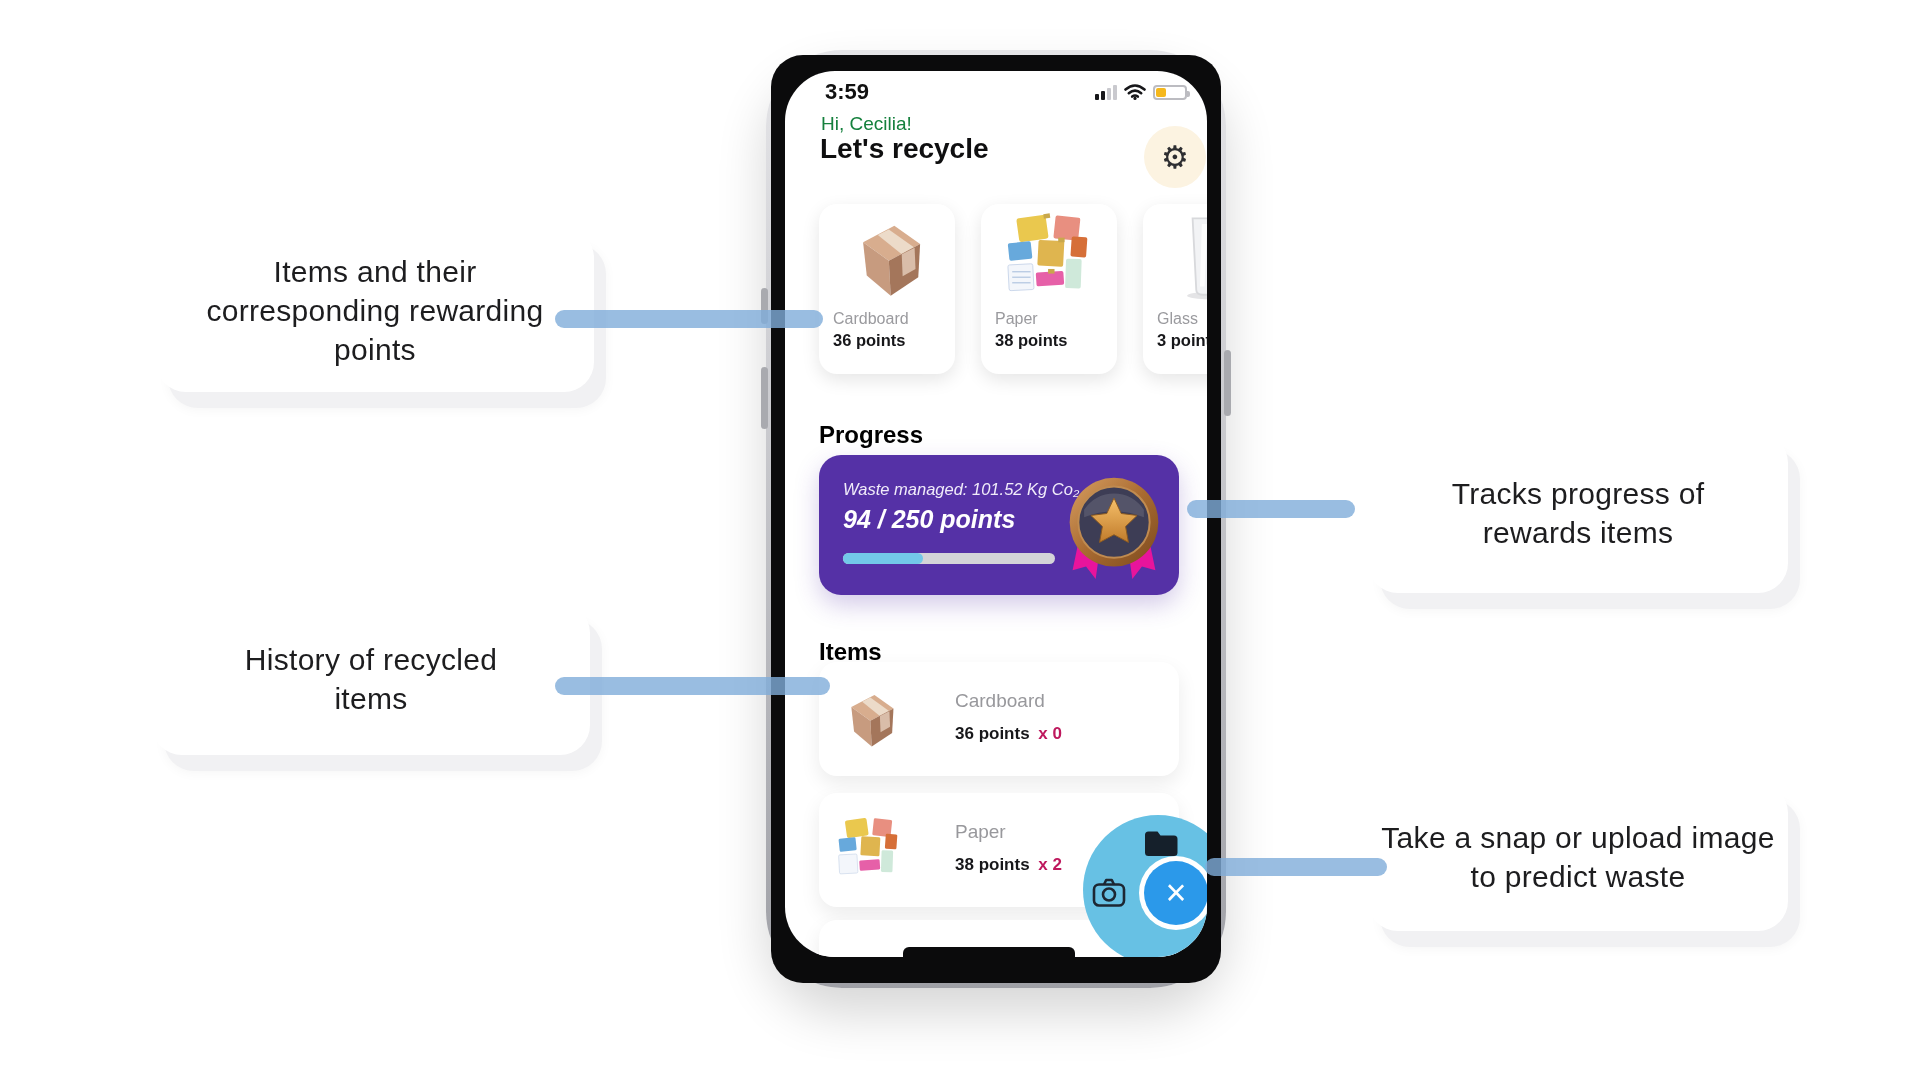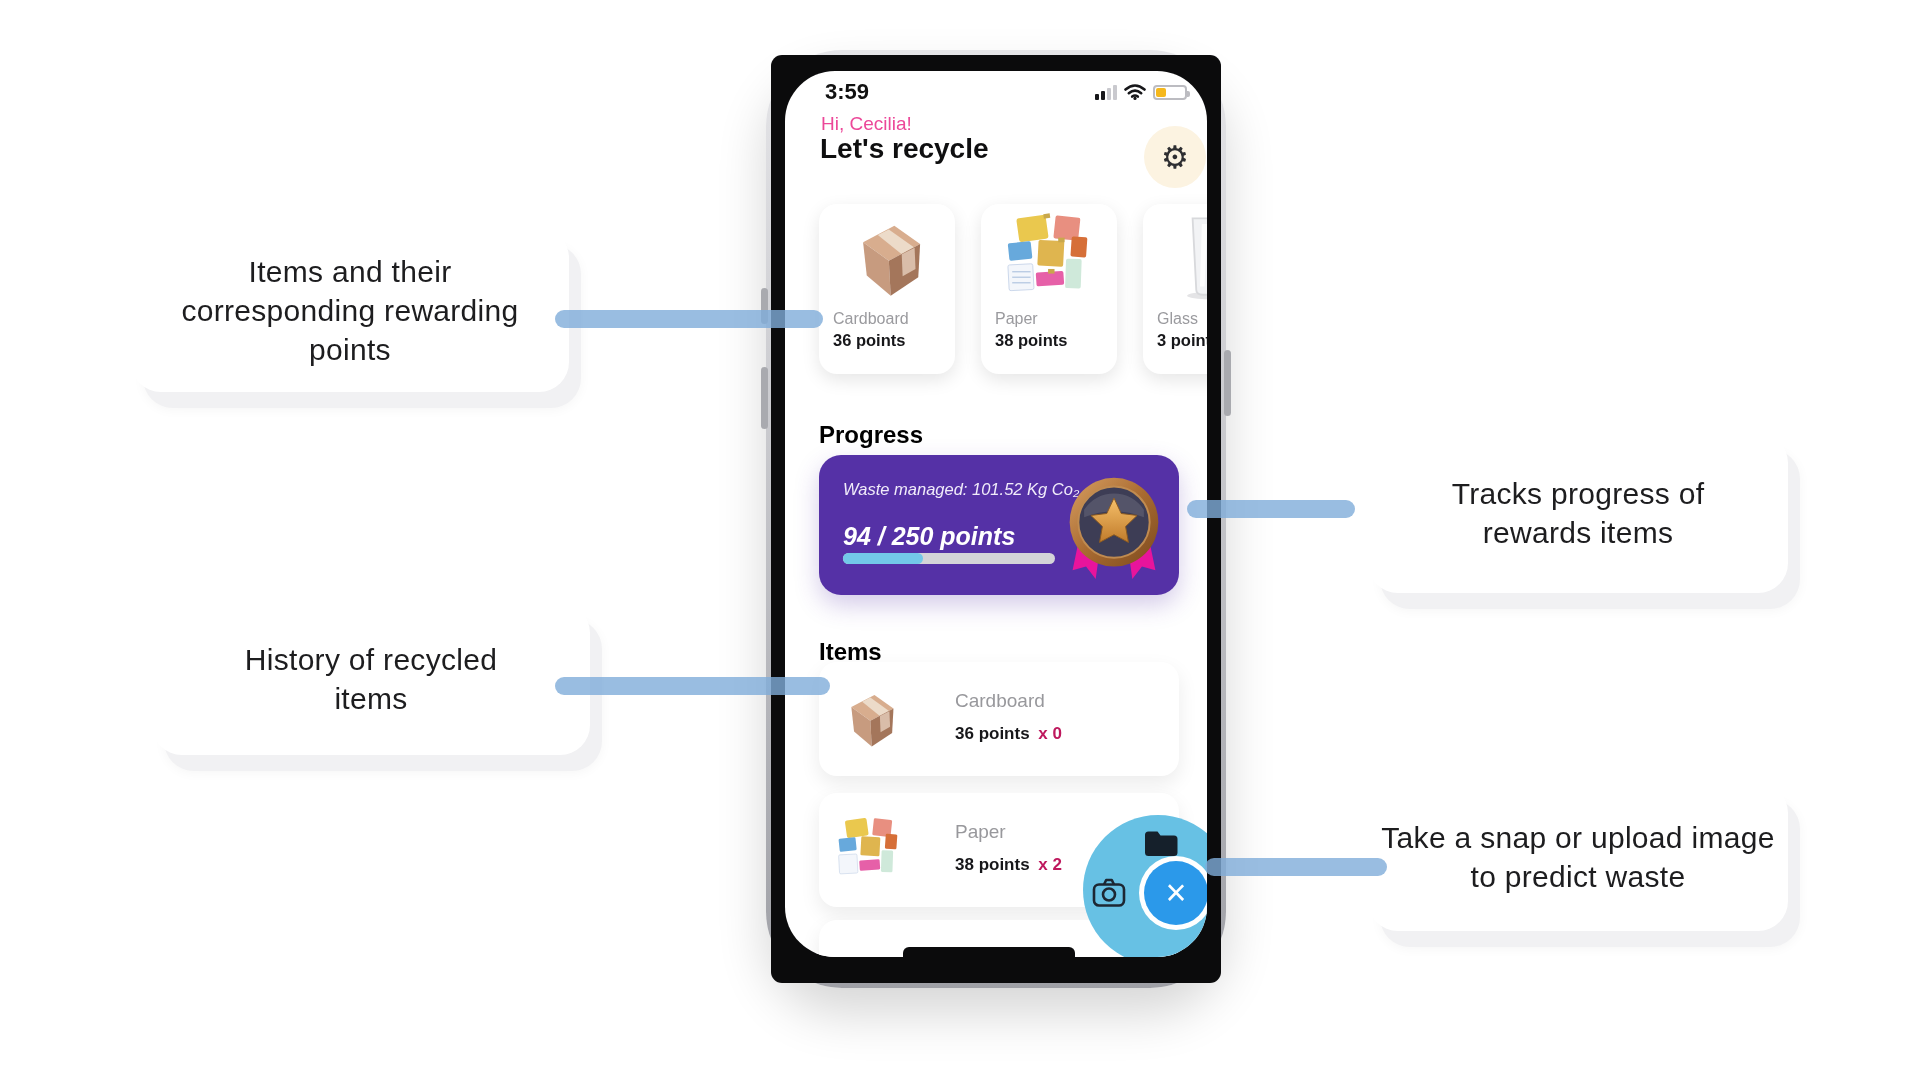--- a/index.html
+++ b/index.html
@@ -5,21 +5,21 @@
   * { margin:0; padding:0; box-sizing:border-box; }
   html,body { width:1920px; height:1080px; background:#ffffff; overflow:hidden;
     font-family:"Liberation Sans","DejaVu Sans",sans-serif; }
 
   
   .callout { position:absolute; background:#ffffff; border-radius:30px;
     box-shadow:12px 16px 0 #f1f1f3, 12px 18px 12px rgba(0,0,0,0.04);
     display:flex; align-items:center; justify-content:center; text-align:center;
     color:#1d1d1f; font-size:30px; line-height:1.3; letter-spacing:.3px; z-index:4; }
   .callout span { display:inline-block; }
-  .co-items   { left:131px; top:228px; width:438px; height:164px; }
+  .co-items   { left:156px; top:228px; width:438px; height:164px; }
   .co-items span { width:390px; }
   .co-history { left:152px; top:603px; width:438px; height:152px;justify-content:center; }
   .co-history span { width:330px; }
   .co-progress{ left:1368px; top:433px; width:420px; height:160px; }
   .co-progress span { width:330px; }
   .co-snap    { left:1368px; top:783px; width:420px; height:148px; }
   .co-snap span { width:400px; }
 
   .connector { position:absolute; height:18px; border-radius:10px;
     background:rgba(128,172,218,0.8); z-index:6; }
@@ -29,21 +29,21 @@
   .cn4 { left:1205px; top:858px; width:182px; }
 
   
   .phone { position:absolute; left:766px; top:50px; width:460px; height:938px;
     border-radius:76px; background:linear-gradient(180deg,#e6e6e9,#9fa0a6);
     box-shadow:0 26px 50px rgba(0,0,0,0.16); z-index:3; }
   .side-btn { position:absolute; width:7px; background:#a9aaaf; border-radius:4px; }
   .sb-l1 { left:-5px; top:238px; height:36px; }
   .sb-l2 { left:-5px; top:317px; height:62px; }
   .sb-r  { right:-5px; top:300px; height:66px; }
-  .bezel { position:absolute; inset:5px; background:#0b0b0c; border-radius:11px; }
+  .bezel { position:absolute; inset:5px; background:#0b0b0c; border-radius:32px; }
   .screen { position:absolute; left:14px; right:14px; top:16px; bottom:26px;
     background:#ffffff; border-radius:50px; overflow:hidden; }
   .bottom-tab { position:absolute; bottom:0; left:118px; width:172px; height:10px;
     background:#0b0b0c; border-radius:6px 6px 0 0; z-index:9; }
 
   
   .time { position:absolute; left:40px; top:8px; font-size:22px; font-weight:bold; color:#111; }
   .status-icons { position:absolute; right:20px; top:13px; display:flex; align-items:flex-end; gap:7px; }
   .sig { display:flex; align-items:flex-end; gap:2px; }
   .sig i { display:block; width:4px; border-radius:1px; }
@@ -52,42 +52,42 @@
   .sig i:nth-child(3){ height:12px; background:#c9c9ce; }
   .sig i:nth-child(4){ height:15px; background:#c9c9ce; }
   .battery { position:relative; width:34px; height:15px; border:2px solid #bcbcc1;
     border-radius:4px; }
   .battery .fill { position:absolute; left:1px; top:1px; bottom:1px; width:32%;
     background:#f5b81d; border-radius:2px; }
   .battery .nub { position:absolute; right:-5px; top:3.5px; width:3px; height:6px;
     background:#bcbcc1; border-radius:0 2px 2px 0; }
 
   
-  .greeting { position:absolute; left:36px; top:42px; font-size:19px; color:#ec4899; }
+  .greeting { position:absolute; left:36px; top:42px; font-size:19px; color:#15803d; }
   .app-title { position:absolute; left:35px; top:62px; font-size:28px; font-weight:bold; color:#0f0f10; }
   .gear-btn { position:absolute; left:359px; top:55px; width:62px; height:62px; border-radius:50%;
     background:#fcf3e1; display:flex; align-items:center; justify-content:center;
     font-size:31px; color:#2e2e31; cursor:pointer; }
 
   
   .cards { position:absolute; left:34px; top:133px; display:flex; gap:26px; }
   .card { width:136px; height:170px; background:#fff; border-radius:18px; flex:0 0 auto;
     box-shadow:0 6px 18px rgba(0,0,0,0.10); }
   .card-img { height:106px; display:flex; align-items:center; justify-content:center; }
   .card-name { margin-left:14px; font-size:16px; color:#9a9a9e; }
   .card-points { margin-left:14px; margin-top:3px; font-size:16.5px; font-weight:bold; color:#17171a; }
 
   .section-title { position:absolute; left:34px; font-size:24px; font-weight:bold; color:#000000; }
   .st-progress { top:350px; } .st-items { top:567px; }
 
   
   .progress-card { position:absolute; left:34px; top:384px; width:360px; height:140px;
     border-radius:22px; background:#5531a6; box-shadow:0 10px 24px rgba(85,49,166,0.25);font-style:italic; }
   .waste { position:absolute; left:24px; top:25px; font-size:16.5px; color:#f1ecfa; }
-  .pts { position:absolute; left:24px; top:50px; font-size:25px; font-weight:bold; color:#ffffff;margin-top:17px; }
+  .pts { position:absolute; left:24px; top:50px; font-size:25px; font-weight:bold; color:#ffffff; }
   .pbar { position:absolute; left:24px; top:98px; width:212px; height:11px; border-radius:6px;
     background:#d4d4d8; }
   .pfill { height:100%; border-radius:6px; background:#73c8e9; }
   .badge { position:absolute; right:12px; top:14px; }
 
   
   .row { position:absolute; left:34px; width:360px; height:114px; background:#fff;
     border-radius:18px; box-shadow:0 8px 20px rgba(0,0,0,0.08); }
   .row1 { top:591px; } .row2 { top:722px; } .row3 { top:849px; height:70px; }
   .row-img { position:absolute; left:16px; top:22px; }

